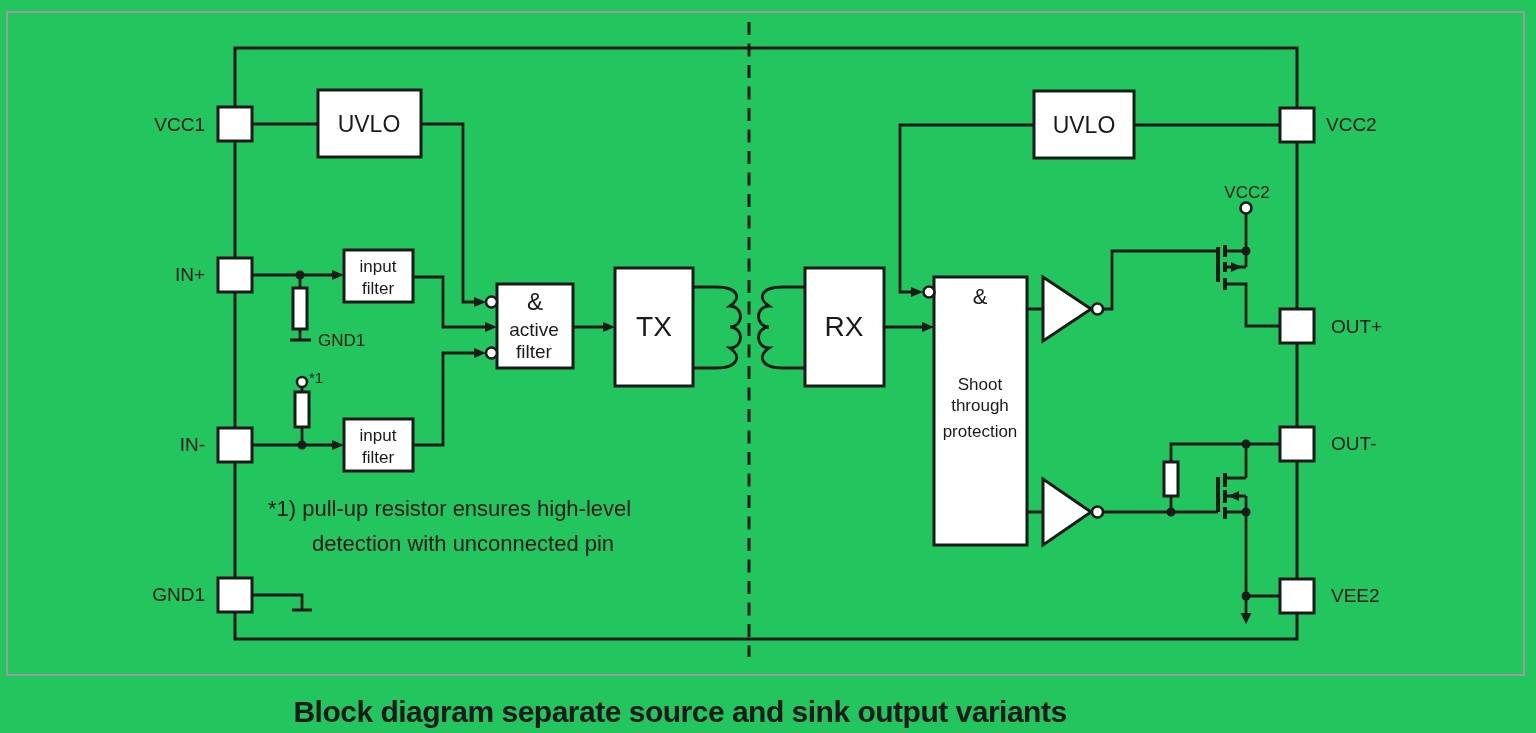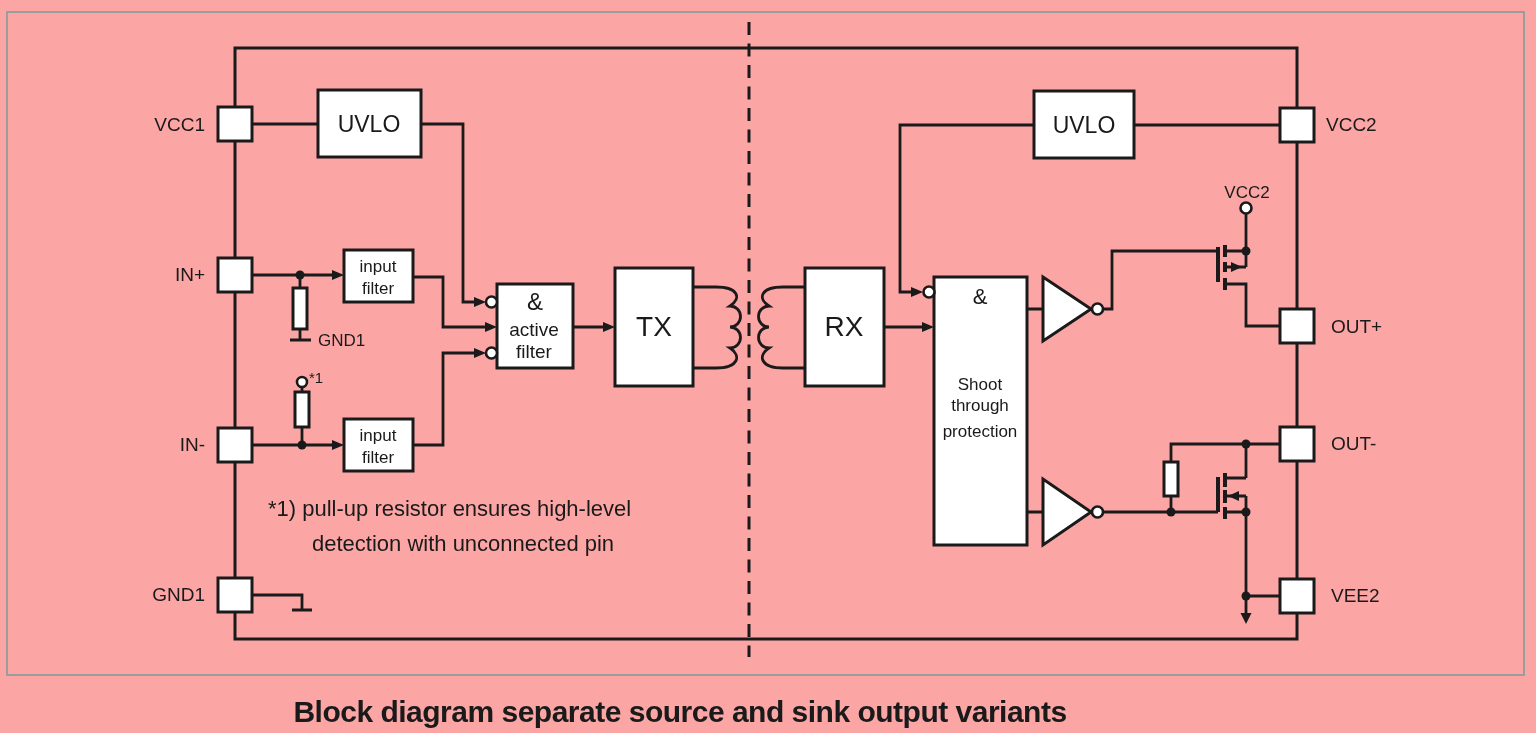--- a/index.html
+++ b/index.html
@@ -1,16 +1,16 @@
 <!DOCTYPE html>
 <html><head>
 <meta charset="utf-8">
 <style>
   html,body { margin:0; padding:0; background:#ffffff; }
-  .page { width:1536px; height:733px; position:relative; background:#fca5a5; }
+  .page { width:1536px; height:733px; position:relative; background:#22c55e; }
   svg { display:block; }
   text { font-family:"Liberation Sans", sans-serif; fill:#1a1a1a; }
   .wire   { stroke:#1a1a1a; stroke-width:2.8; fill:none; }
   .thick  { stroke:#1a1a1a; stroke-width:4;   fill:none; stroke-linecap:butt; }
   .boxln  { stroke:#1a1a1a; stroke-width:3;   fill:#ffffff; }
   .nofill { stroke:#1a1a1a; stroke-width:3;   fill:none; }
   .dot    { fill:#1a1a1a; stroke:none; }
   .arrow  { fill:#1a1a1a; stroke:none; }
   .bubble { stroke:#1a1a1a; stroke-width:2.6; fill:#ffffff; }
   .dashln { stroke:#1a1a1a; stroke-width:3; stroke-dasharray:13 8.5; fill:none; }

